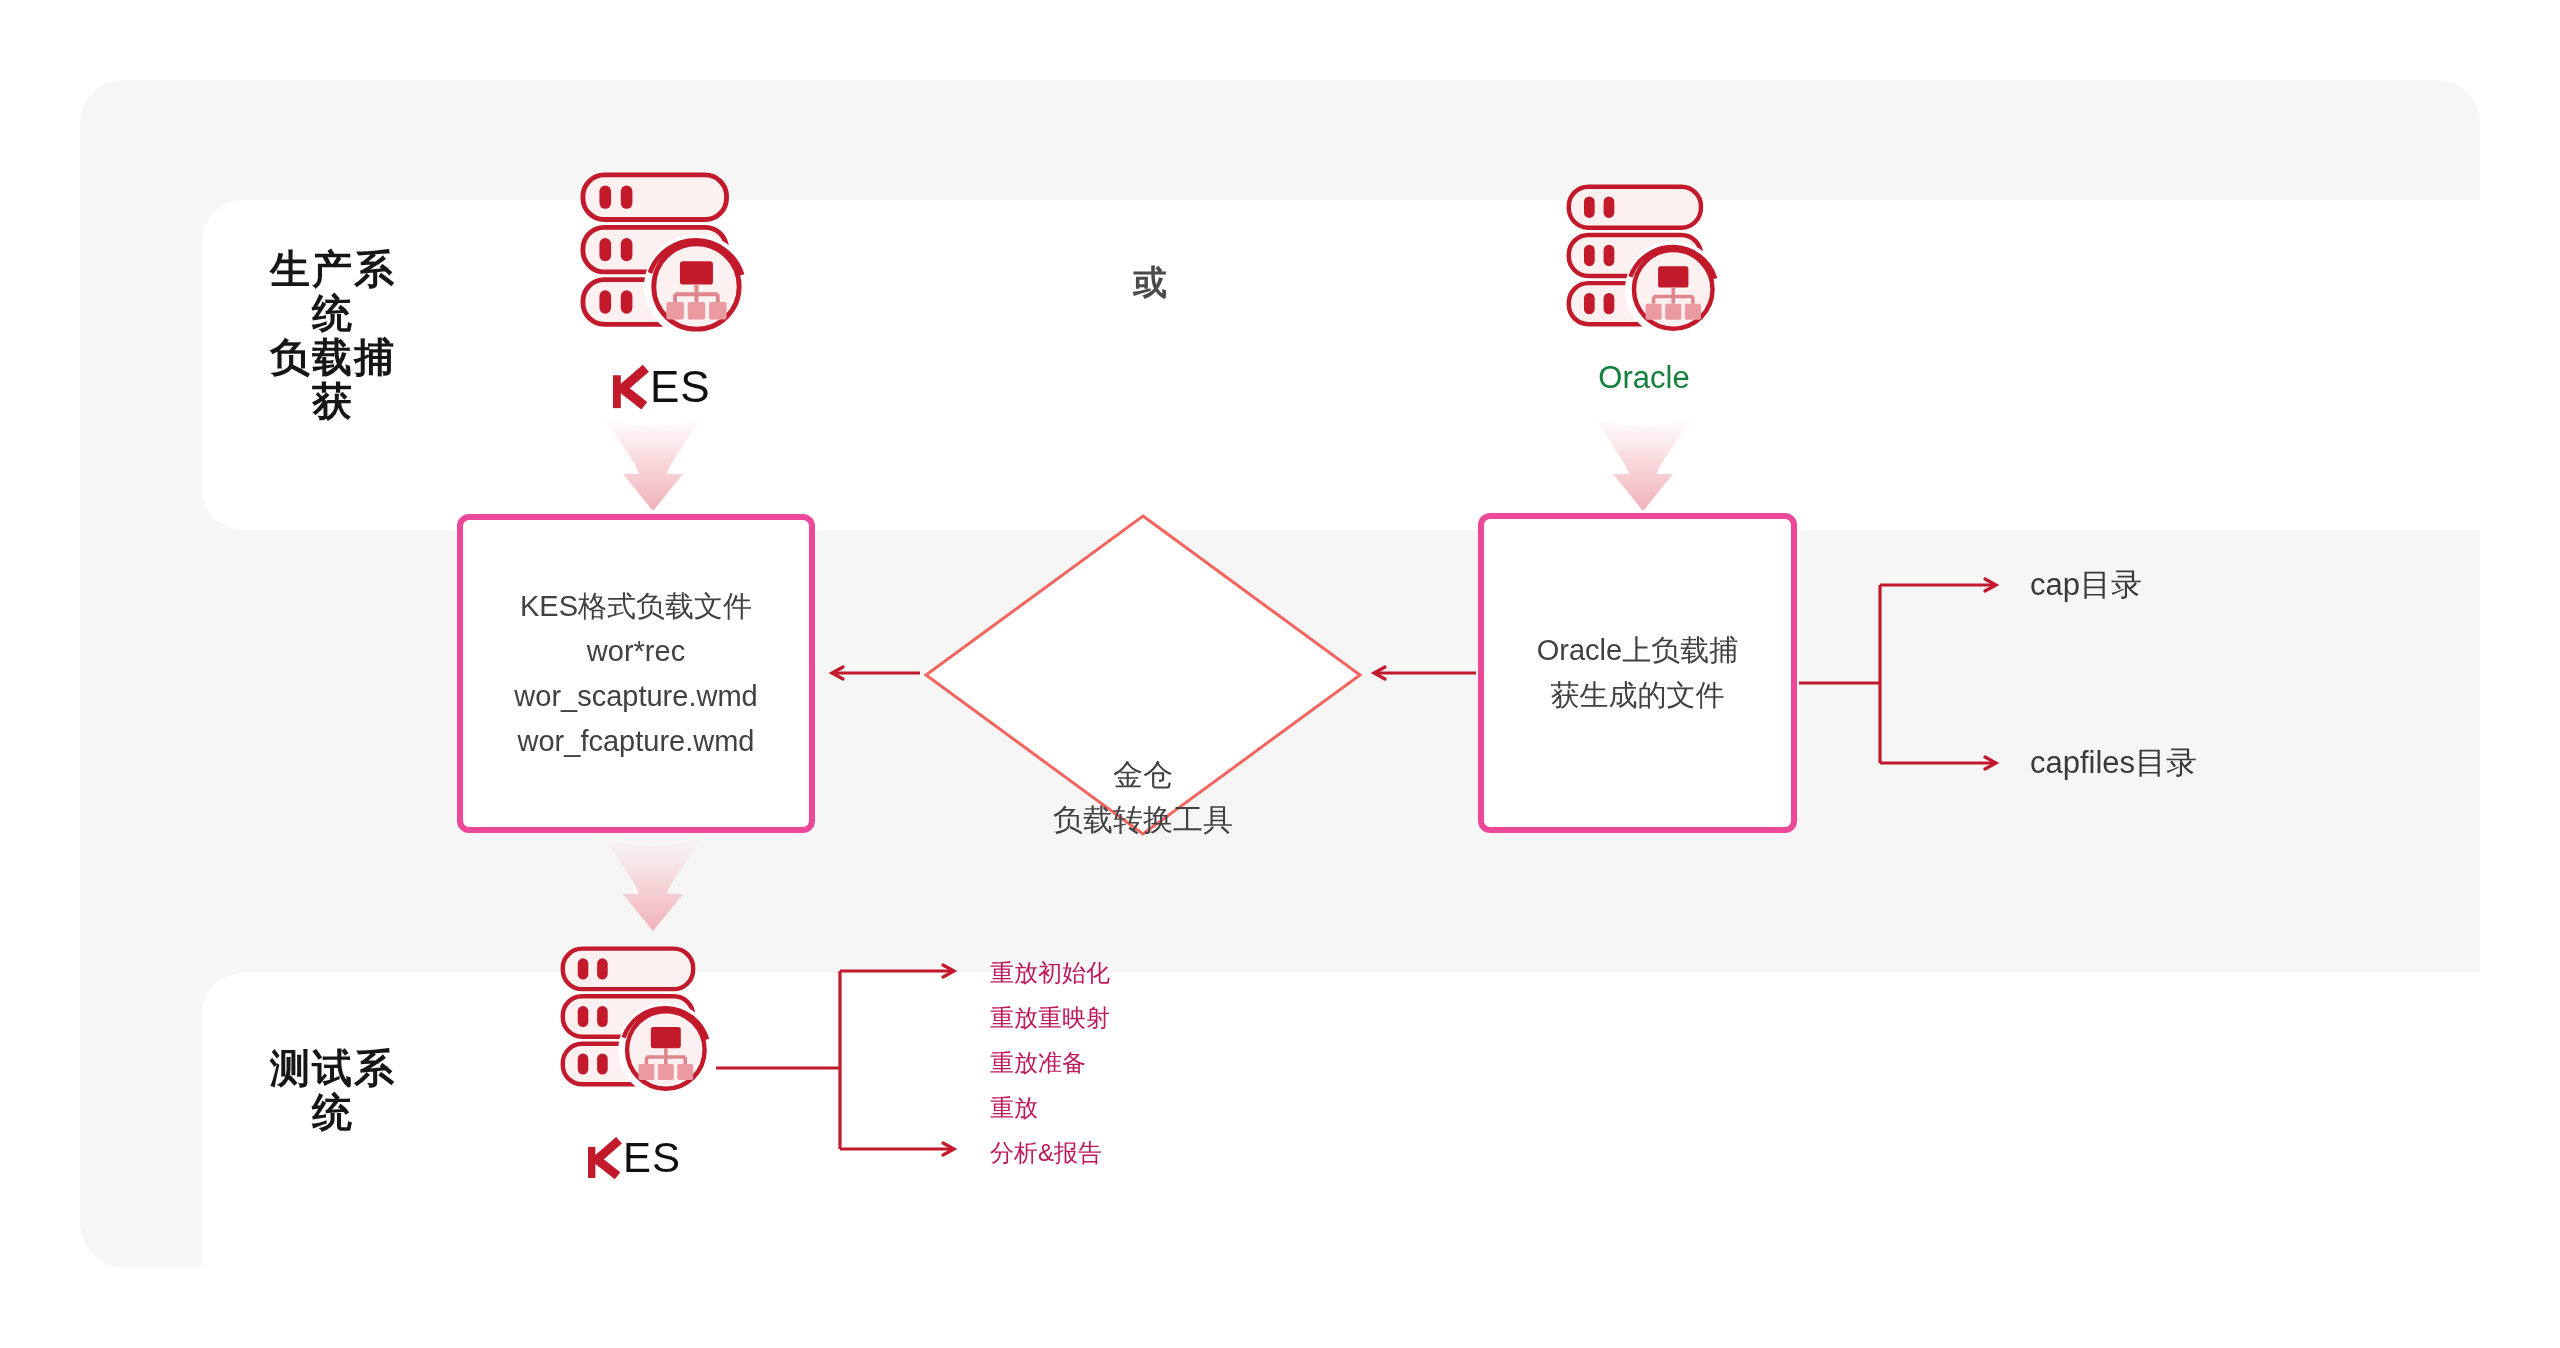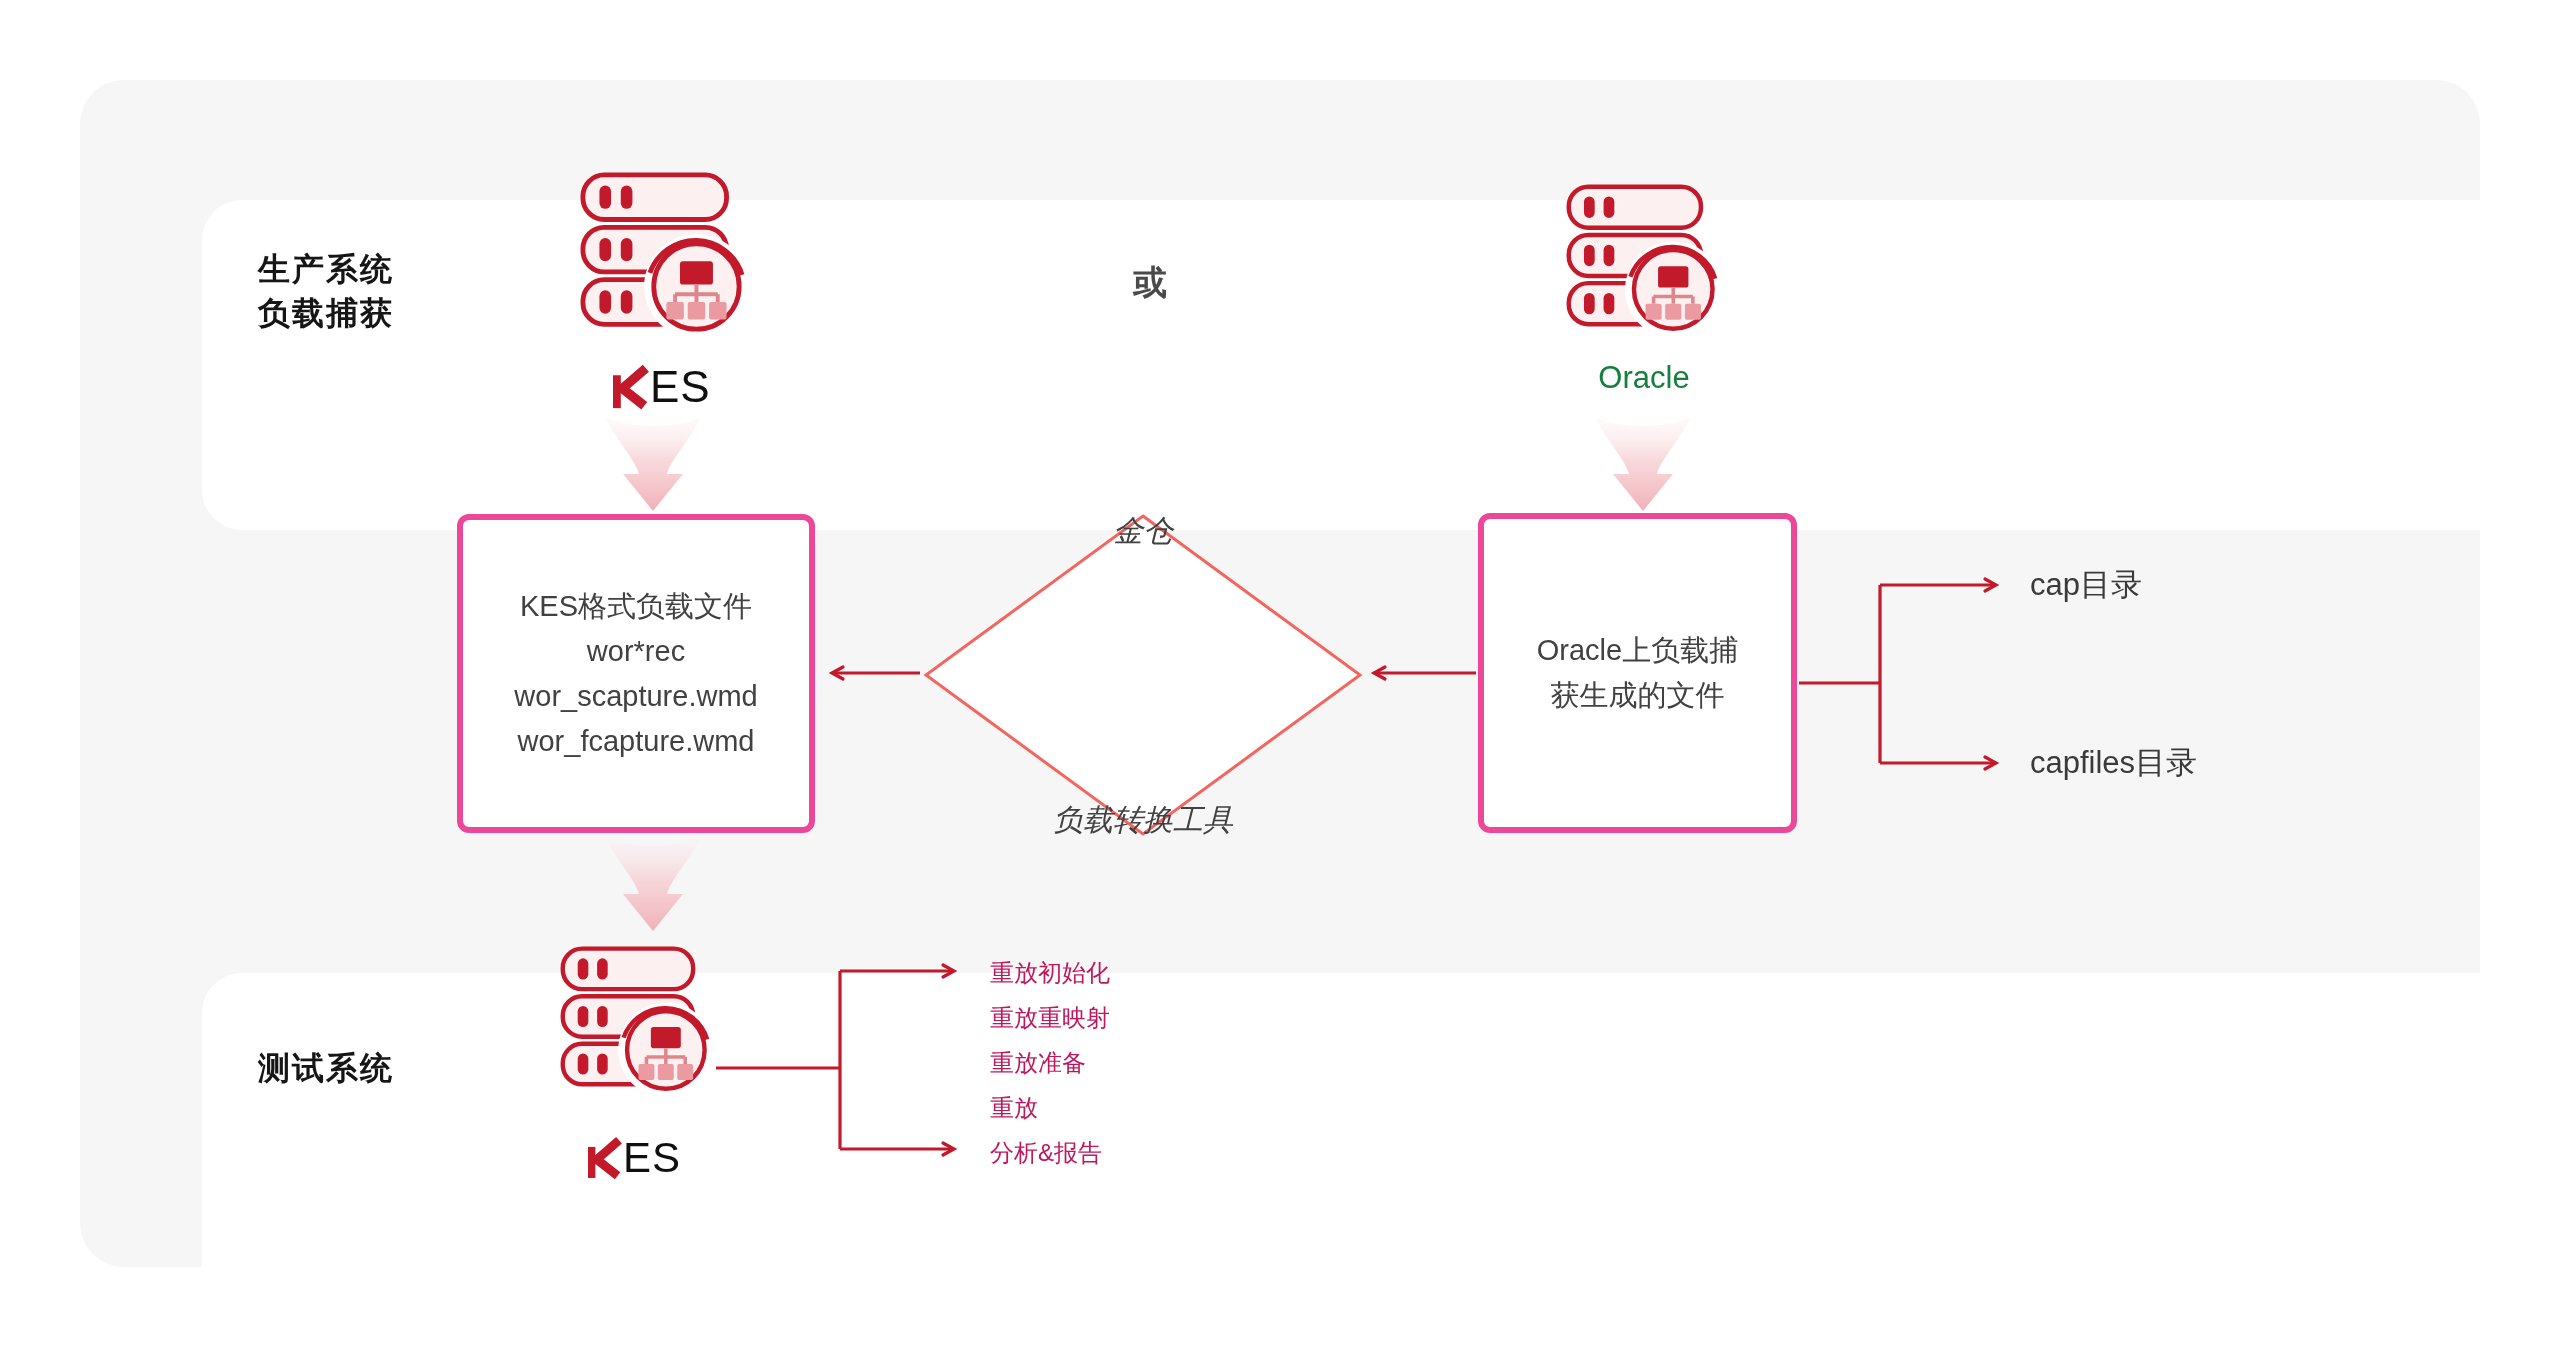--- a/index.html
+++ b/index.html
@@ -5,28 +5,28 @@
   html,body{margin:0;padding:0;background:#ffffff;}
   body{font-family:"Liberation Sans","DejaVu Sans",sans-serif;}
   .canvas{position:relative;width:2560px;height:1348px;background:#ffffff;overflow:hidden;}
   .outer{position:absolute;left:80px;top:80px;width:2400px;height:1187px;background:#f6f6f7;border-radius:44px;}
   .panel{position:absolute;background:#ffffff;border-radius:40px;}
   .panel1{left:122px;top:120px;width:2318px;height:330px;}
   .panel2{left:122px;top:893px;width:2318px;height:334px;}
   .abs{position:absolute;}
   .connectors{position:absolute;left:0;top:0;pointer-events:none;}
 
-  .section-label{font-size:32px;font-weight:700;color:#161616;line-height:44px;letter-spacing:2px;text-align:left;}
+  .section-label{font-size:40px;font-weight:700;color:#161616;line-height:44px;letter-spacing:2px;text-align:center;}
   .or-label{font-size:34px;font-weight:700;color:#4a4a4a;}
 
   .flow-box{box-sizing:border-box;background:#ffffff;border:6px solid #ec4899;border-radius:12px;
             display:flex;flex-direction:column;align-items:center;justify-content:center;
             font-size:29px;color:#414141;line-height:45px;text-align:center;}
-  .diamond-text{display:flex;flex-direction:column;align-items:center;justify-content:space-between;
-            font-size:30px;color:#414141;line-height:45px;text-align:center;font-style:italic;}
+  .diamond-text{display:flex;flex-direction:column;align-items:center;justify-content:flex-end;
+            font-size:30px;color:#414141;line-height:45px;text-align:center;}
 
   .dir-label{font-size:31px;font-weight:500;color:#3a3a3a;line-height:34px;}
   .steps{font-size:24px;font-weight:500;color:#be185d;line-height:45px;}
   .steps div{white-space:nowrap;}
 
   .kes-logo{display:flex;align-items:center;gap:1px;}
   .kes-logo .es{font-size:44px;font-weight:500;color:#101010;letter-spacing:1px;line-height:44px;}
 </style>
 </head>
 <body>

